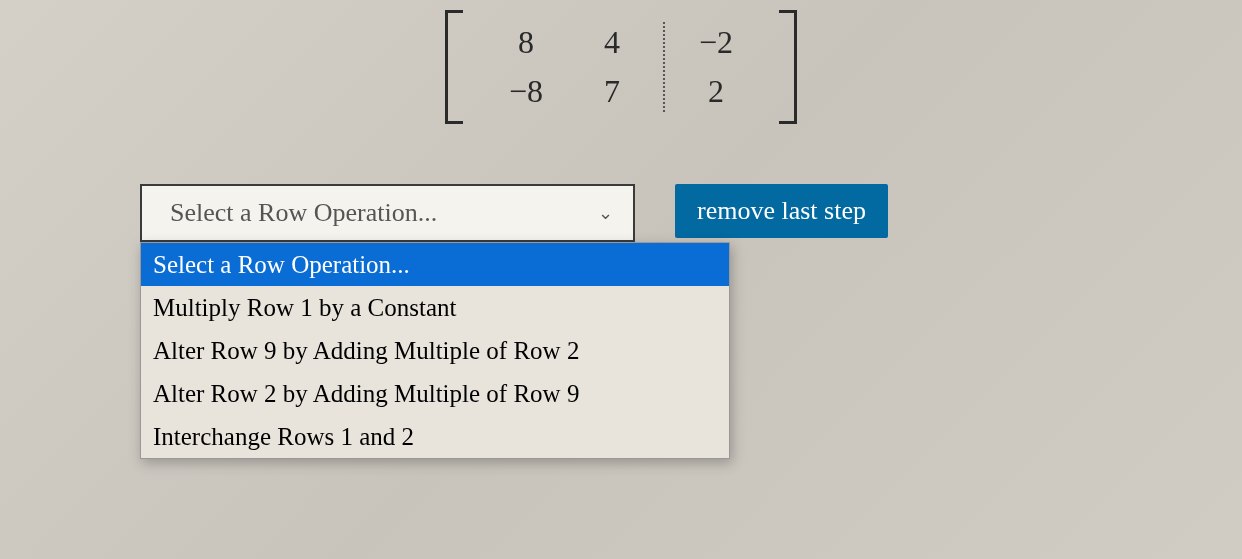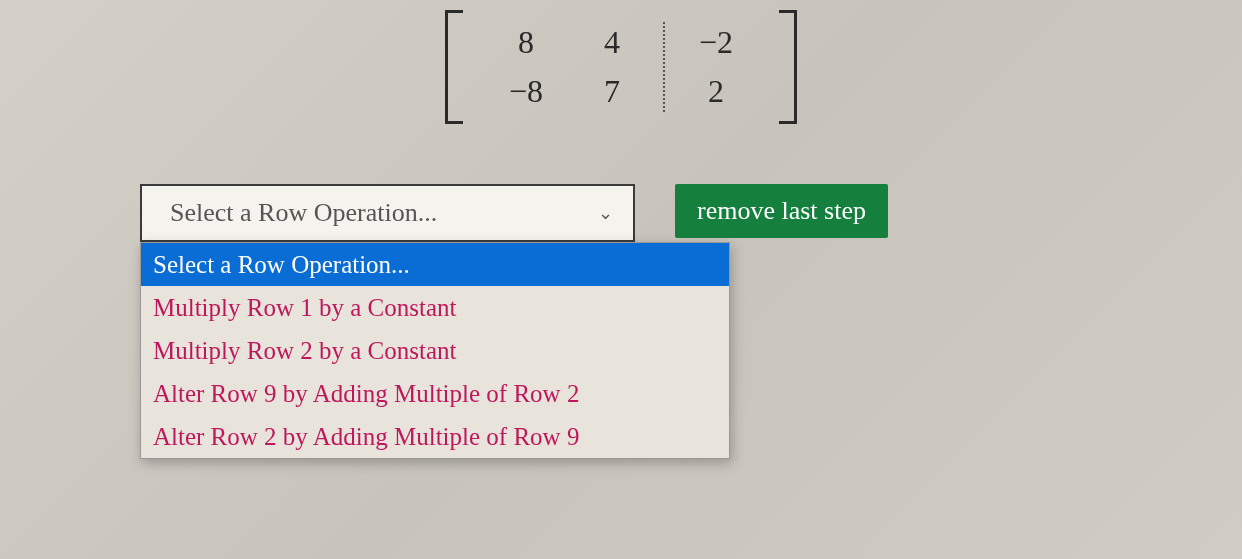--- a/index.html
+++ b/index.html
@@ -93,30 +93,30 @@
       left: 0;
       width: 590px;
       background: #e8e4dc;
       border: 1px solid #999;
       box-shadow: 2px 4px 12px rgba(0,0,0,0.25);
       z-index: 10;
     }
     .dropdown-item {
       padding: 4px 12px;
       font-size: 25px;
-      color: #be185d;
+      color: #000000;
       cursor: pointer;
       line-height: 1.4;
     }
     .dropdown-item.highlighted {
       background: #0a6dd6;
       color: #fff;
     }
     .remove-btn {
-      background: #15803d;
+      background: #0369a1;
       color: #fff;
       border: none;
       padding: 12px 22px;
       font-size: 26px;
       font-family: Georgia, serif;
       cursor: pointer;
       border-radius: 2px;
     }
   </style>
 </head>
@@ -146,19 +146,19 @@
 
 <div class="controls">
   <div class="select-wrapper">
     <div class="select-box">
       <span>Select a Row Operation...</span>
       <span class="chevron">⌄</span>
     </div>
     <div class="dropdown-list">
       <div class="dropdown-item highlighted">Select a Row Operation...</div>
       <div class="dropdown-item">Multiply Row 1 by a Constant</div>
-      <div class="dropdown-item">Multiply Row 2 by a Constant</div>
       <div class="dropdown-item">Alter Row 9 by Adding Multiple of Row 2</div>
       <div class="dropdown-item">Alter Row 2 by Adding Multiple of Row 9</div>
+      <div class="dropdown-item">Interchange Rows 1 and 2</div>
     </div>
   </div>
   <button class="remove-btn">remove last step</button>
 </div>
 
 </body></html>

